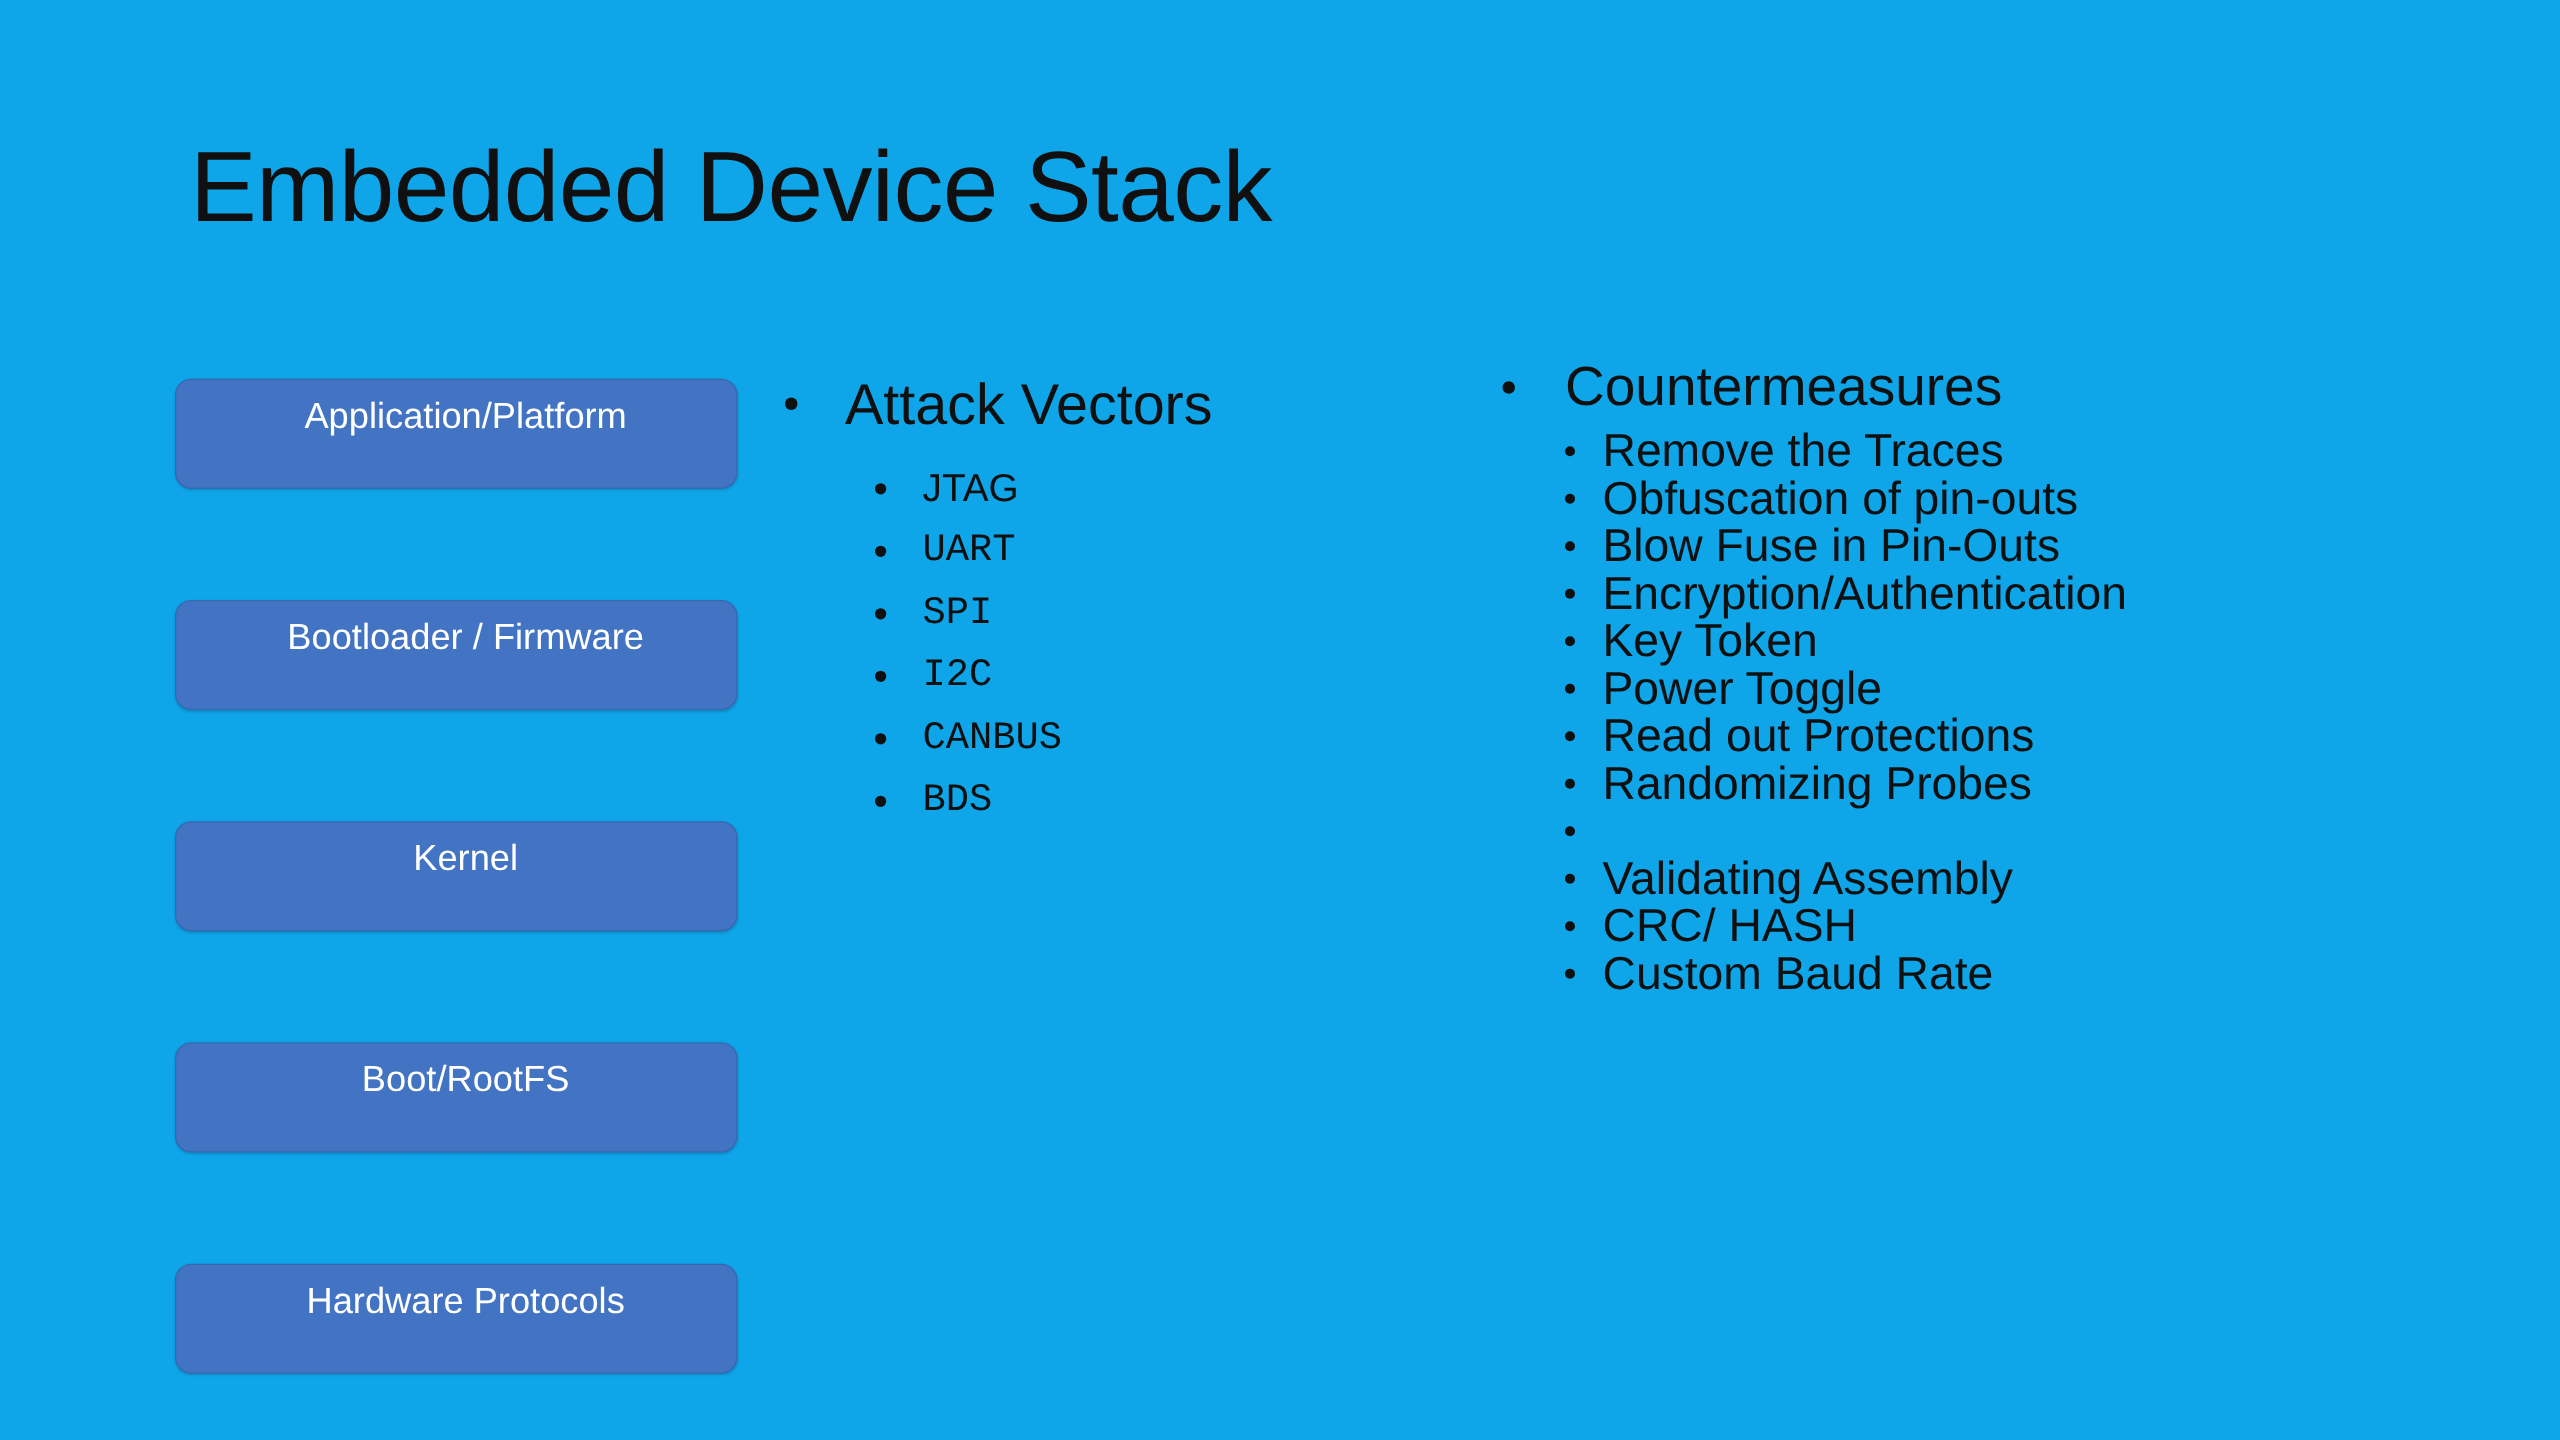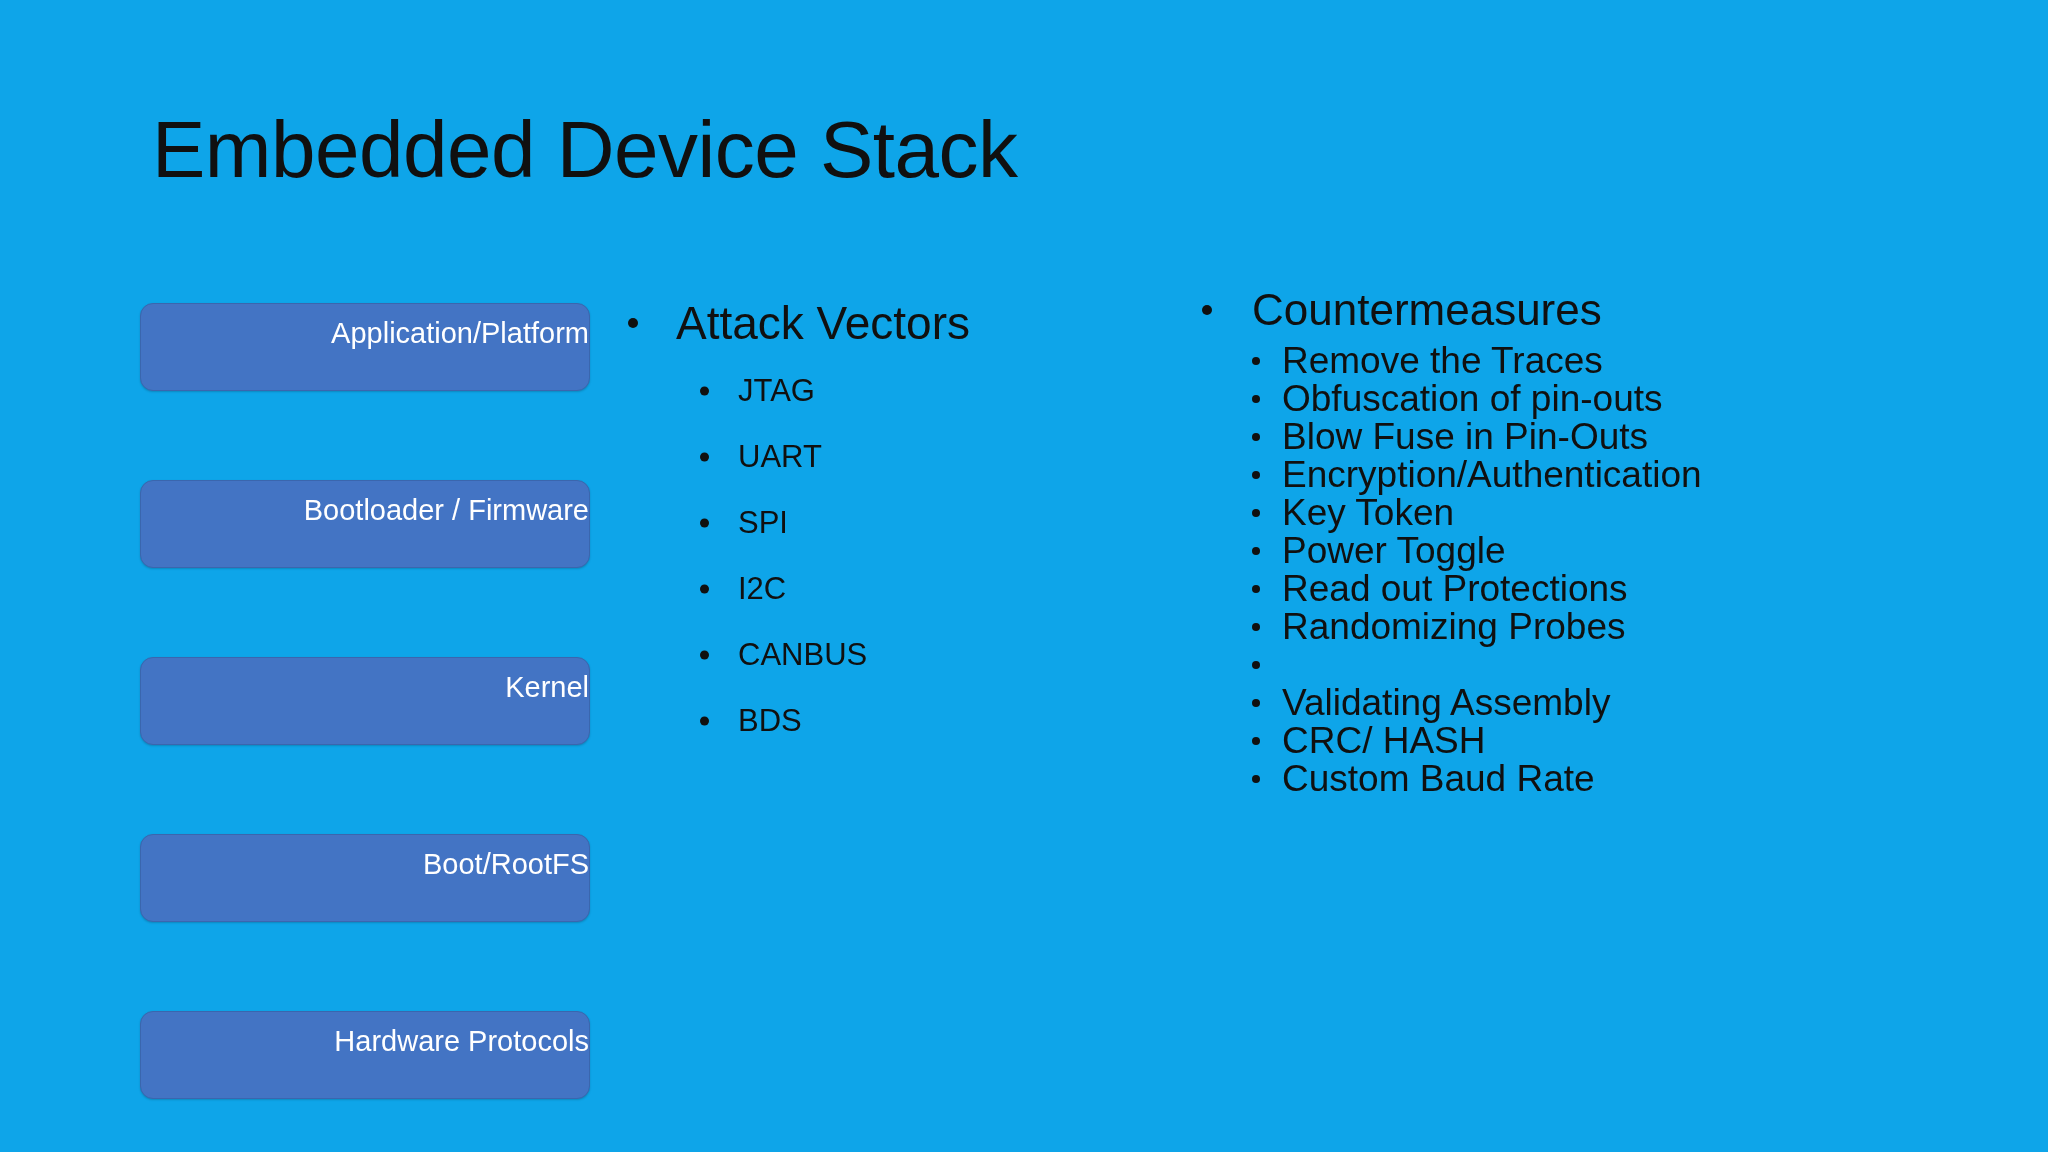--- a/index.html
+++ b/index.html
@@ -56,21 +56,21 @@
     box-shadow: 0 1px 2px rgba(0,0,0,0.18);
   }
   .stack-gap {
     height: 89px;
   }
   .stack-box-label {
     position: absolute;
     left: 0;
     right: 0;
     top: 14px;
-    text-align: right;
+    text-align: center;
     font-family: "Liberation Sans", sans-serif;
     font-weight: 400;
     font-size: 29px;
     line-height: 1.1;
     color: #ffffff;
     white-space: nowrap;
     padding-left: 15px;
   }
 
   
@@ -141,21 +141,22 @@
     white-space: nowrap;
   }
   .col-attack .lvl2 {
     font-size: 31px;
     line-height: 50px;
     margin-bottom: 0px;
     padding-top: 0;
     height: 50px;
   }
   .col-attack .lvl2 + .lvl2 {
-    margin-top: 16px;
+    margin-top: 0px;
+    font-family: Liberation Mono, monospace;
   }
   .col-counter .lvl2 {
     font-size: 37px;
     line-height: 38px;
     height: 38px;
     padding-left: 86px;
   }
 
   .lvl2 .dot {
     position: absolute;

